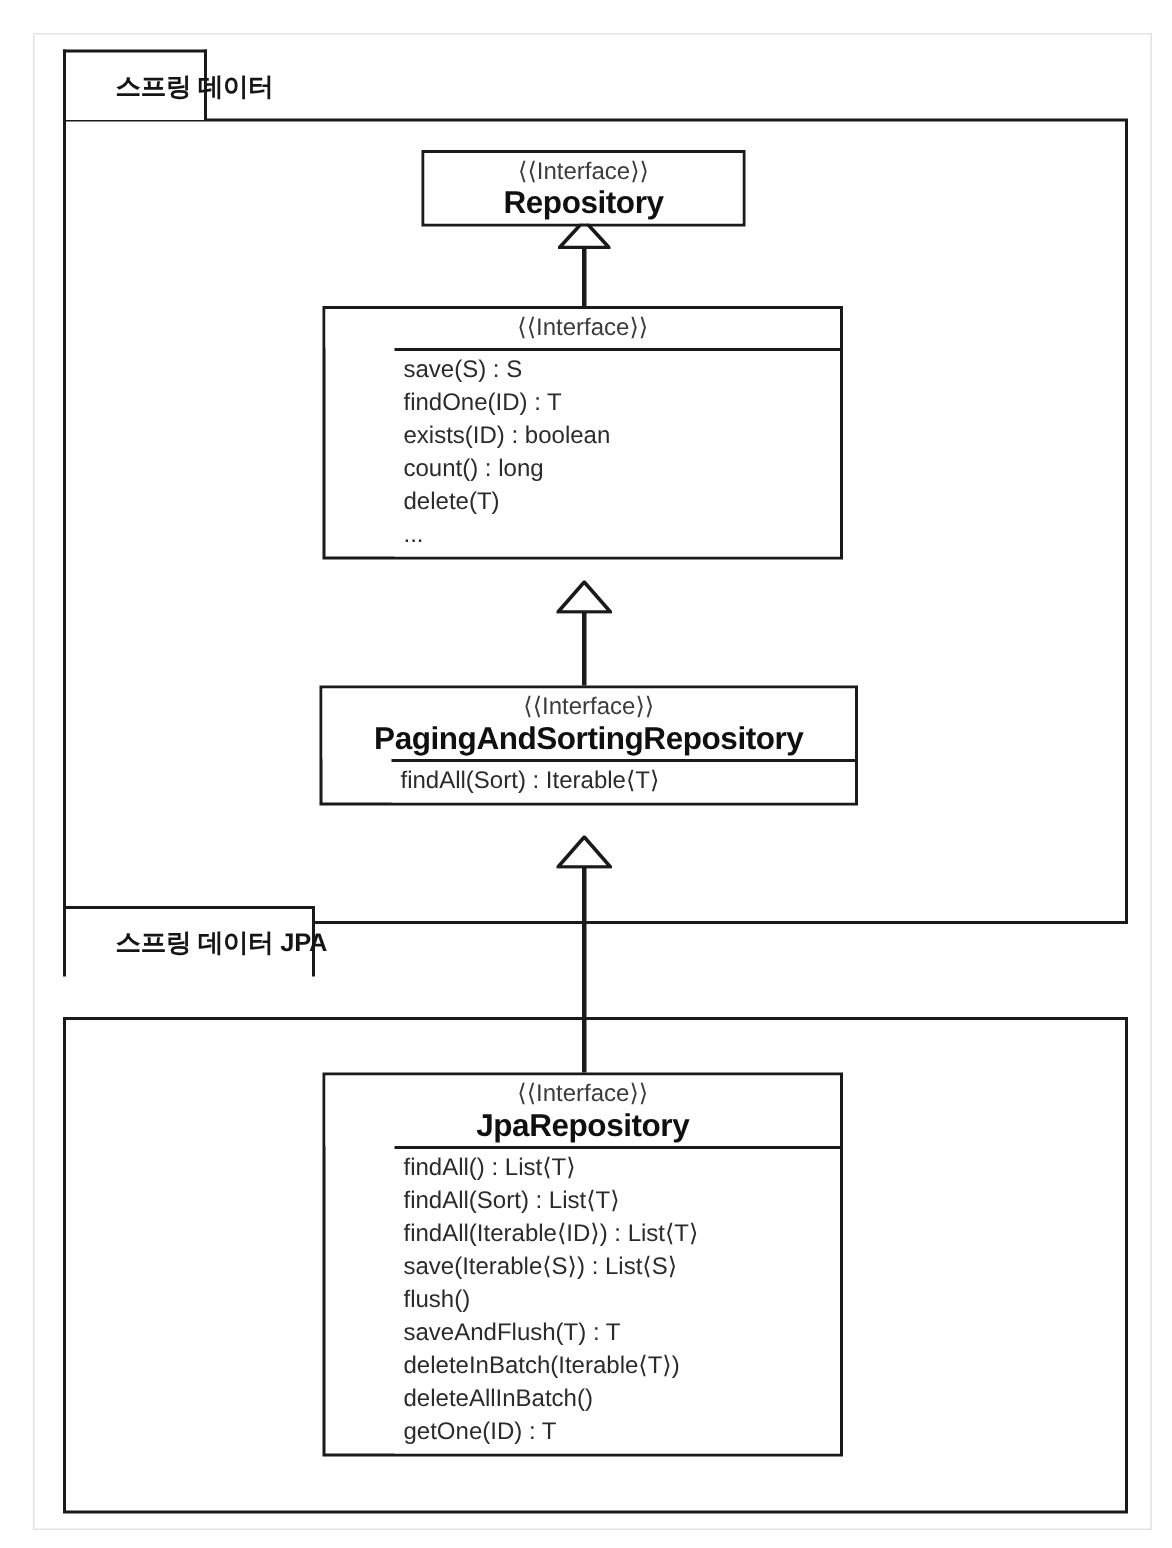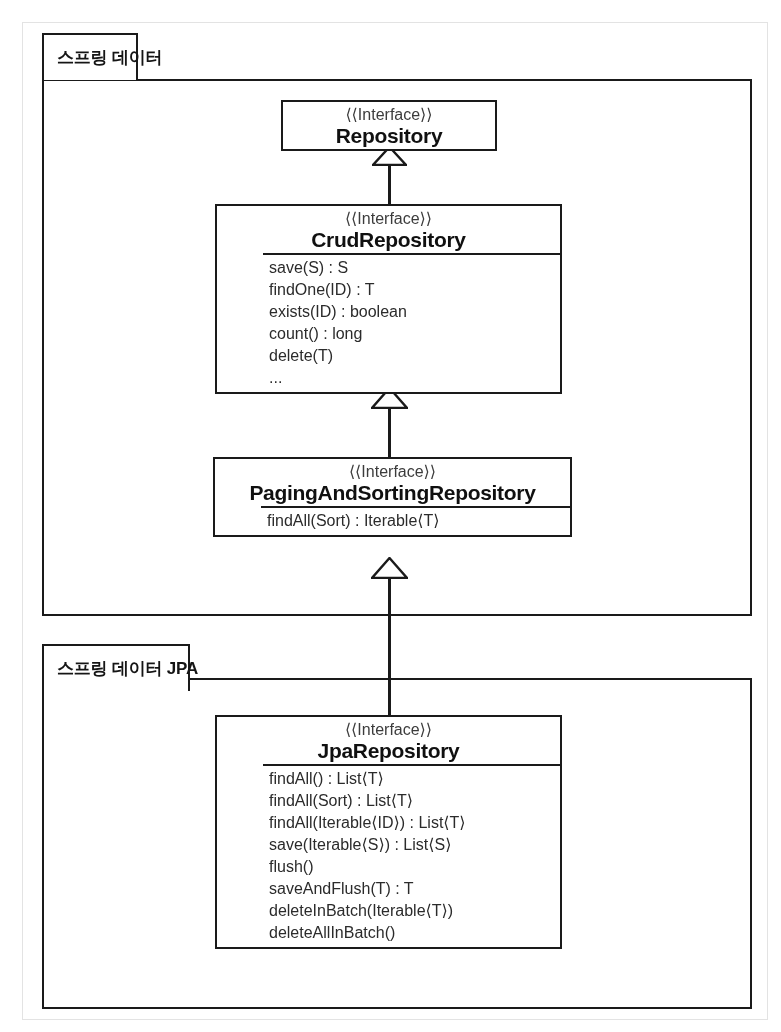--- a/index.html
+++ b/index.html
@@ -51,20 +51,21 @@
     align-items: center;
     padding-left: 13px;
     z-index: 3;
   }
   .package-tab-label {
     font-size: 17px;
     font-weight: 700;
     color: #151515;
     letter-spacing: -0.2px;
     white-space: nowrap;
+    margin-left: 20px;
   }
   .package-body {
     position: absolute;
     left: 0;
     border: 2px solid #1a1a1a;
     background: #ffffff;
     box-sizing: border-box;
     z-index: 2;
   }
 
@@ -132,21 +133,21 @@
   <div id="diagram-canvas"></div>
 
   <div class="package">
     <div class="package-tab" style="left:42px; top:33px; width:96px; height:47px;">
       <span class="package-tab-label">스프링 데이터</span>
     </div>
     <div class="package-body" style="left:42px; top:79px; width:710px; height:537px;"></div>
   </div>
 
   <div class="package">
-    <div class="package-tab" style="left:42px; top:644px; width:148px; height:47px;">
+    <div class="package-tab" style="left:42px; top:604px; width:168px; height:47px;">
       <span class="package-tab-label">스프링 데이터 JPA</span>
     </div>
     <div class="package-body" style="left:42px; top:678px; width:710px; height:331px;"></div>
   </div>
 
   <div class="conn-line" style="left:388px; top:163px; height:42px;"></div>
   <div class="conn-triangle" style="left:372px; top:146px; width:35px; height:20px;">
     <svg width="35" height="20" viewBox="0 0 35 20">
       <polygon points="17.5,1 34,19 1,19" fill="#ffffff" stroke="#1a1a1a" stroke-width="2.4" stroke-linejoin="miter"></polygon>
     </svg>
@@ -169,21 +170,20 @@
   <div class="uml-class" style="left:281px; top:100px; width:216px;">
     <div class="uml-header">
       <div class="uml-stereotype">⟨⟨Interface⟩⟩</div>
       <div class="uml-name">Repository</div>
     </div>
   </div>
 
   <div class="uml-class" style="left:215px; top:204px; width:347px;">
     <div class="uml-header">
       <div class="uml-stereotype">⟨⟨Interface⟩⟩</div>
-      <div class="uml-name">CrudRepository</div>
     </div>
     <div class="uml-members">
       <div class="uml-member">save(S) : S</div>
       <div class="uml-member">findOne(ID) : T</div>
       <div class="uml-member">exists(ID) : boolean</div>
       <div class="uml-member">count() : long</div>
       <div class="uml-member">delete(T)</div>
       <div class="uml-member">...</div>
     </div>
   </div>
@@ -205,16 +205,17 @@
     </div>
     <div class="uml-members">
       <div class="uml-member">findAll() : List⟨T⟩</div>
       <div class="uml-member">findAll(Sort) : List⟨T⟩</div>
       <div class="uml-member">findAll(Iterable⟨ID⟩) : List⟨T⟩</div>
       <div class="uml-member">save(Iterable⟨S⟩) : List⟨S⟩</div>
       <div class="uml-member">flush()</div>
       <div class="uml-member">saveAndFlush(T) : T</div>
       <div class="uml-member">deleteInBatch(Iterable⟨T⟩)</div>
       <div class="uml-member">deleteAllInBatch()</div>
+      <div class="uml-member">getOne(ID) : T</div>
     </div>
   </div>
 
 </div>
 
 </body></html>

